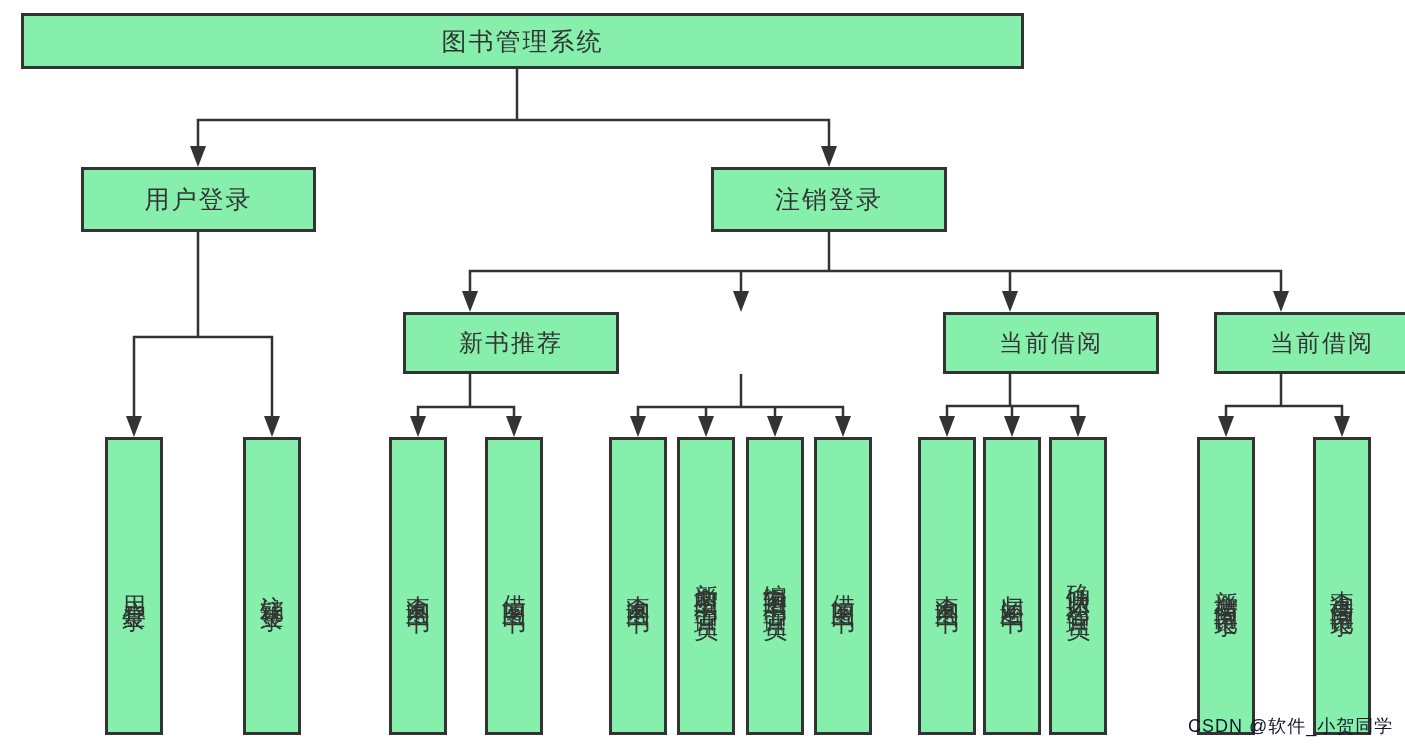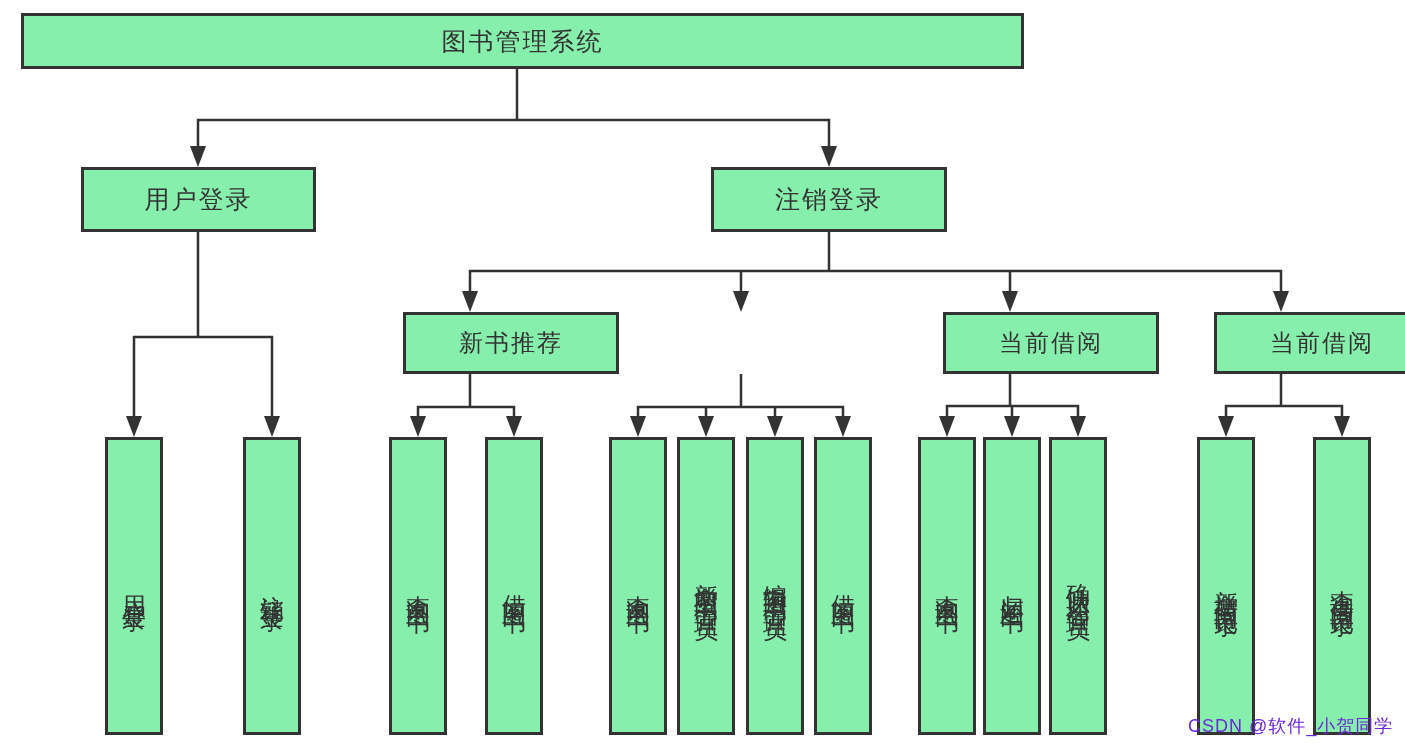--- a/index.html
+++ b/index.html
@@ -67,21 +67,21 @@
   .v10 { left: 983px; }
   .v11 { left: 1049px; }
   .v12 { left: 1197px; }
   .v13 { left: 1313px; }
   .watermark {
     position: absolute;
     left: 1188px;
     top: 714px;
     font-size: 18px;
     letter-spacing: 1px;
-    color: #6d28d9;
+    color: #0f172a;
     white-space: nowrap;
     z-index: 5;
   }
 </style>
 </head>
 <body>
 
 <div class="stage">
 
   <svg class="connectors" viewBox="0 0 1405 747" xmlns="http://www.w3.org/2000/svg">

